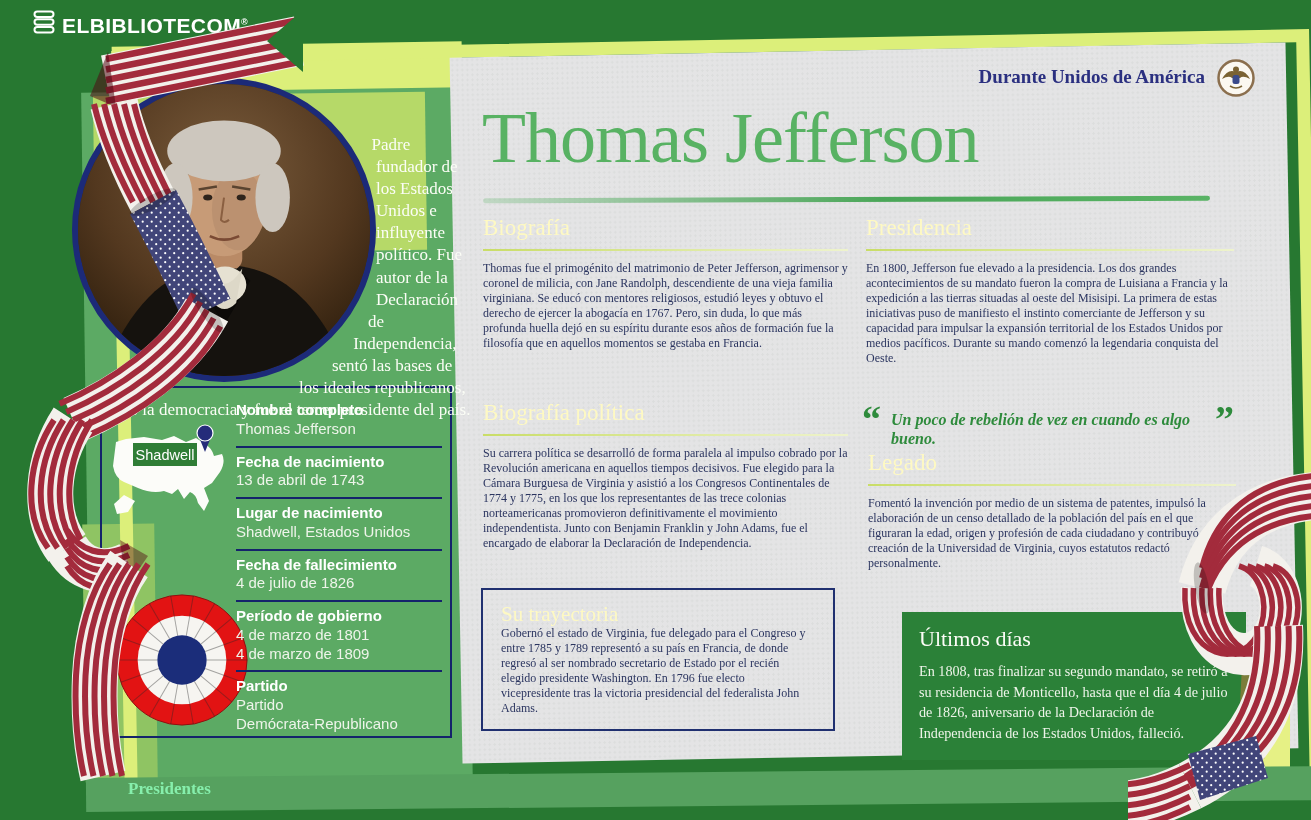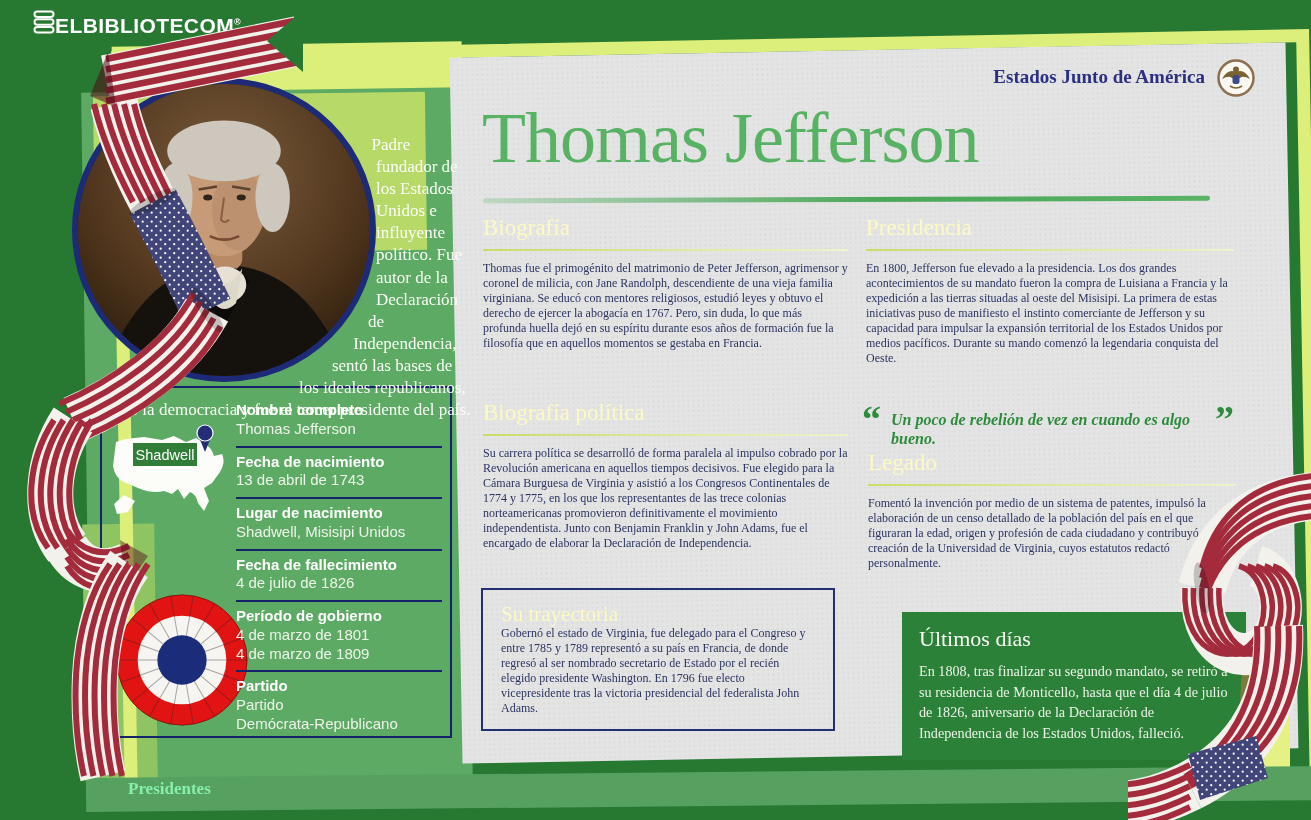--- a/index.html
+++ b/index.html
@@ -10,21 +10,21 @@
   .left-panel{position:absolute;left:86px;top:90px;width:382px;height:700px;background:#5caa64;transform:rotate(-0.8deg);}
   .square-tl{position:absolute;left:94px;top:94px;width:332px;height:158px;background:#b6d968;transform:rotate(-0.8deg);}
   .square-bl{position:absolute;left:84px;top:524px;width:72px;height:258px;background:#8fc463;transform:rotate(-0.8deg);}
   .accent-frame{position:absolute;left:118px;top:40px;width:1172px;height:726px;border:13px solid #dcef7a;transform:rotate(-1.05deg);}
   .paper-panel{position:absolute;left:456px;top:50px;width:836px;height:706px;background:#e4e4e5;
       background-image:radial-gradient(rgba(90,110,90,0.06) 1px,transparent 1.2px);background-size:5px 5px;
       transform:rotate(-1.05deg);}
   .square-br{position:absolute;left:1188px;top:690px;width:102px;height:98px;background:#e6f185;}
   .footer-band{position:absolute;left:86px;top:772px;width:1235px;height:34px;background:#56a15f;transform:rotate(-0.55deg);}
   
-  .brand{position:absolute;left:33px;top:10px;display:flex;align-items:flex-start;z-index:30;color:#fff;}
+  .brand{position:absolute;left:33px;top:10px;display:flex;align-items:flex-start;gap:7px;z-index:30;color:#fff;}
   .brand .logo-text{font-family:"Liberation Sans",sans-serif;font-weight:bold;font-size:21px;letter-spacing:.4px;line-height:24px;}
   .brand sup{font-size:9px;vertical-align:super;}
   
   .country{position:absolute;left:880px;top:66px;width:325px;text-align:right;z-index:20;
            color:#2b3080;font-weight:bold;font-size:19px;}
   .seal{position:absolute;left:1216px;top:58px;z-index:20;}
   .page-title{position:absolute;left:482px;top:102px;z-index:20;font-size:72px;line-height:1;
               color:#58b263;letter-spacing:-1px;}
   .title-rule{position:absolute;left:483px;top:197px;width:727px;height:5px;z-index:20;border-radius:3px;
               background:linear-gradient(to right,rgba(88,178,99,.25),#4aa658 55%,#59b365);transform:rotate(-0.2deg);}
@@ -79,21 +79,21 @@
 
   <div class="brand">
     <svg width="22" height="24" viewBox="0 0 22 24">
       <rect x="1.5" y="1.5" width="19" height="5.4" rx="2.7" fill="none" stroke="#fff" stroke-width="2"></rect>
       <rect x="1.5" y="9.3" width="19" height="5.4" rx="2.7" fill="none" stroke="#fff" stroke-width="2"></rect>
       <rect x="1.5" y="17.1" width="19" height="5.4" rx="2.7" fill="none" stroke="#fff" stroke-width="2"></rect>
     </svg>
     <div class="logo-text"><span>ELBIBLIOTECOM</span><sup>®</sup></div>
   </div>
 
-  <div class="country">Estados Junto de América</div>
+  <div class="country">Durante Unidos de América</div>
   <svg class="seal" width="40" height="40" viewBox="0 0 40 40">
     <circle cx="20" cy="20" r="17.5" fill="#fbf8f1" stroke="#8b6f4e" stroke-width="2.5"></circle>
     <path d="M6 21 Q12 10 20 14 Q28 10 34 21 Q27 17 24 20 L16 20 Q13 17 6 21 Z" fill="#7a6233"></path>
     <circle cx="20" cy="11.5" r="3" fill="#7a6233"></circle>
     <rect x="16.5" y="17" width="7" height="9" rx="2.5" fill="#3a4a8a"></rect>
     <path d="M14 28 Q20 32 26 28" stroke="#7a6233" stroke-width="1.6" fill="none"></path>
   </svg>
 
   <div class="page-title">Thomas Jefferson</div>
   <div class="title-rule"></div>
@@ -213,21 +213,21 @@
       <div class="prow">
         <div class="plabel">Nombre completo</div>
         <div class="pval">Thomas Jefferson</div>
       </div>
       <div class="prow">
         <div class="plabel">Fecha de nacimiento</div>
         <div class="pval">13 de abril de 1743</div>
       </div>
       <div class="prow">
         <div class="plabel">Lugar de nacimiento</div>
-        <div class="pval">Shadwell, Misisipi Unidos</div>
+        <div class="pval">Shadwell, Estados Unidos</div>
       </div>
       <div class="prow">
         <div class="plabel">Fecha de fallecimiento</div>
         <div class="pval">4 de julio de 1826</div>
       </div>
       <div class="prow">
         <div class="plabel">Período de gobierno</div>
         <div class="pval">4 de marzo de 1801</div>
         <div class="pval">4 de marzo de 1809</div>
       </div>

